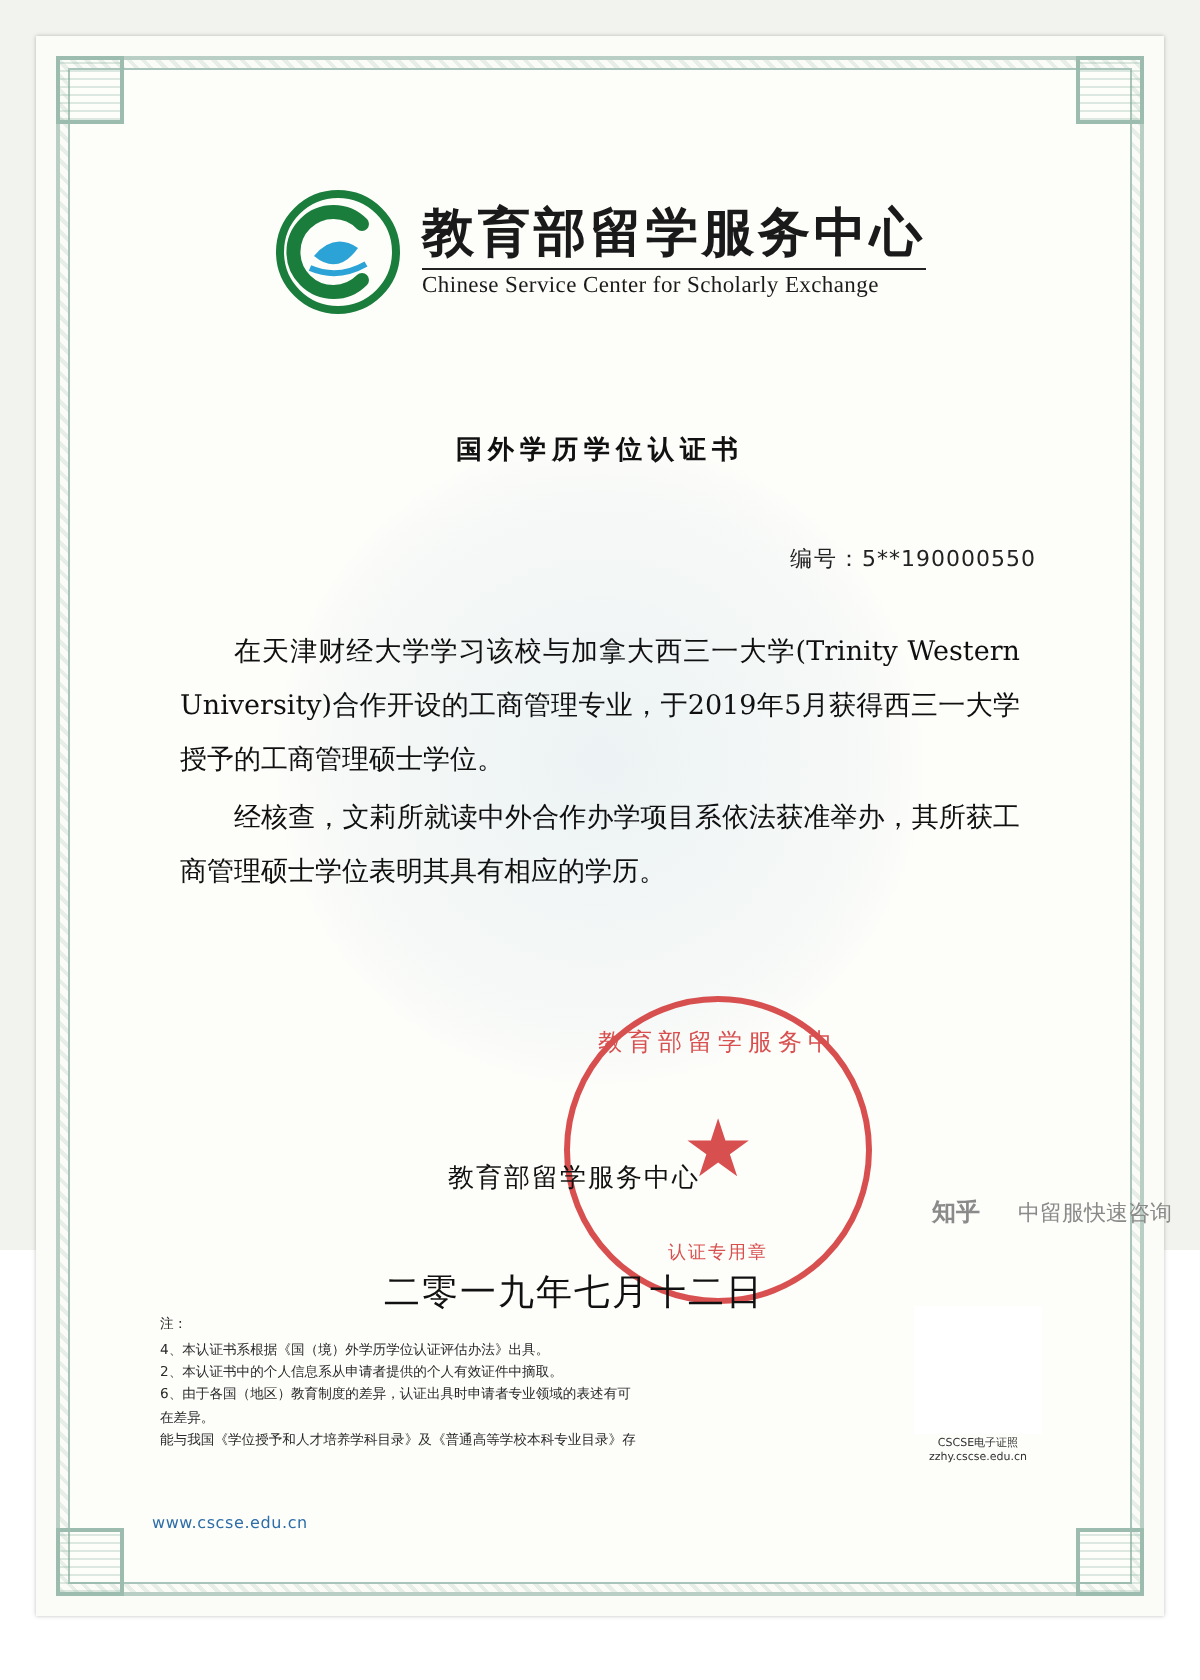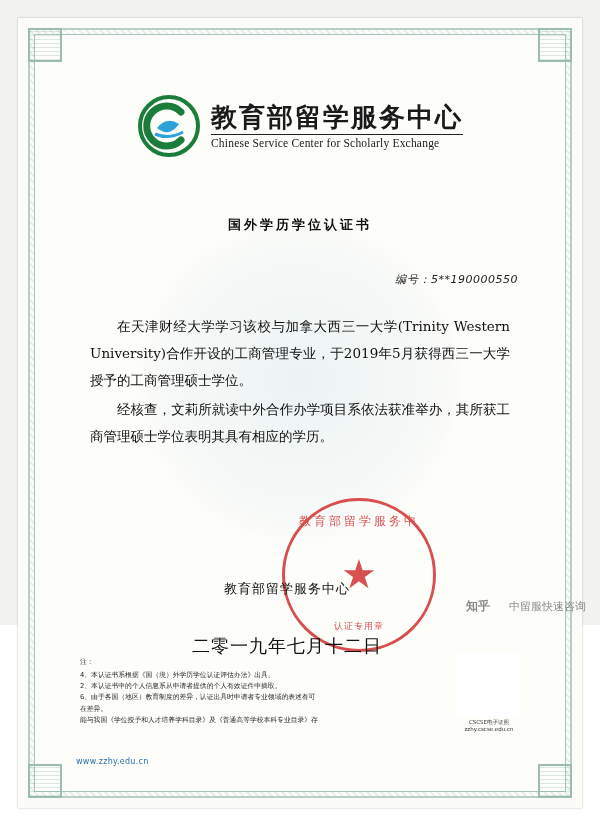--- a/index.html
+++ b/index.html
@@ -134,21 +134,20 @@
     margin-top: 58px;
   }
 
   .serial-row {
     text-align: right;
     margin-top: 38px;
     padding-right: 36px;
     font-family: "DejaVu Sans", sans-serif;
     font-size: 11px;
     color: #222;
-    font-style: italic;
   }
   .serial-label { letter-spacing: 1px; }
   .serial-value { letter-spacing: 0.5px; }
 
   .body-text {
     margin: 26px 44px 0 44px;
     font-family: "DejaVu Serif", serif;
     font-size: 13.5px;
     line-height: 2.0;
     color: #101010;
@@ -369,21 +368,21 @@
         <div>   在差异。</div>
         <div>   能与我国《学位授予和人才培养学科目录》及《普通高等学校本科专业目录》存</div>
       </div>
 
       <div class="qr-wrap">
         <div class="qr"></div>
         <div class="qr-caption">CSCSE电子证照
 zzhy.cscse.edu.cn</div>
       </div>
 
-      <div class="footer-url">www.zzhy.edu.cn</div>
+      <div class="footer-url">www.cscse.edu.cn</div>
     </div>
   </div>
 
   <div class="zhihu">
     <span class="zhihu-logo">知乎</span>
     <span>中留服快速咨询</span>
   </div>
 </div>
 
 </body></html>

